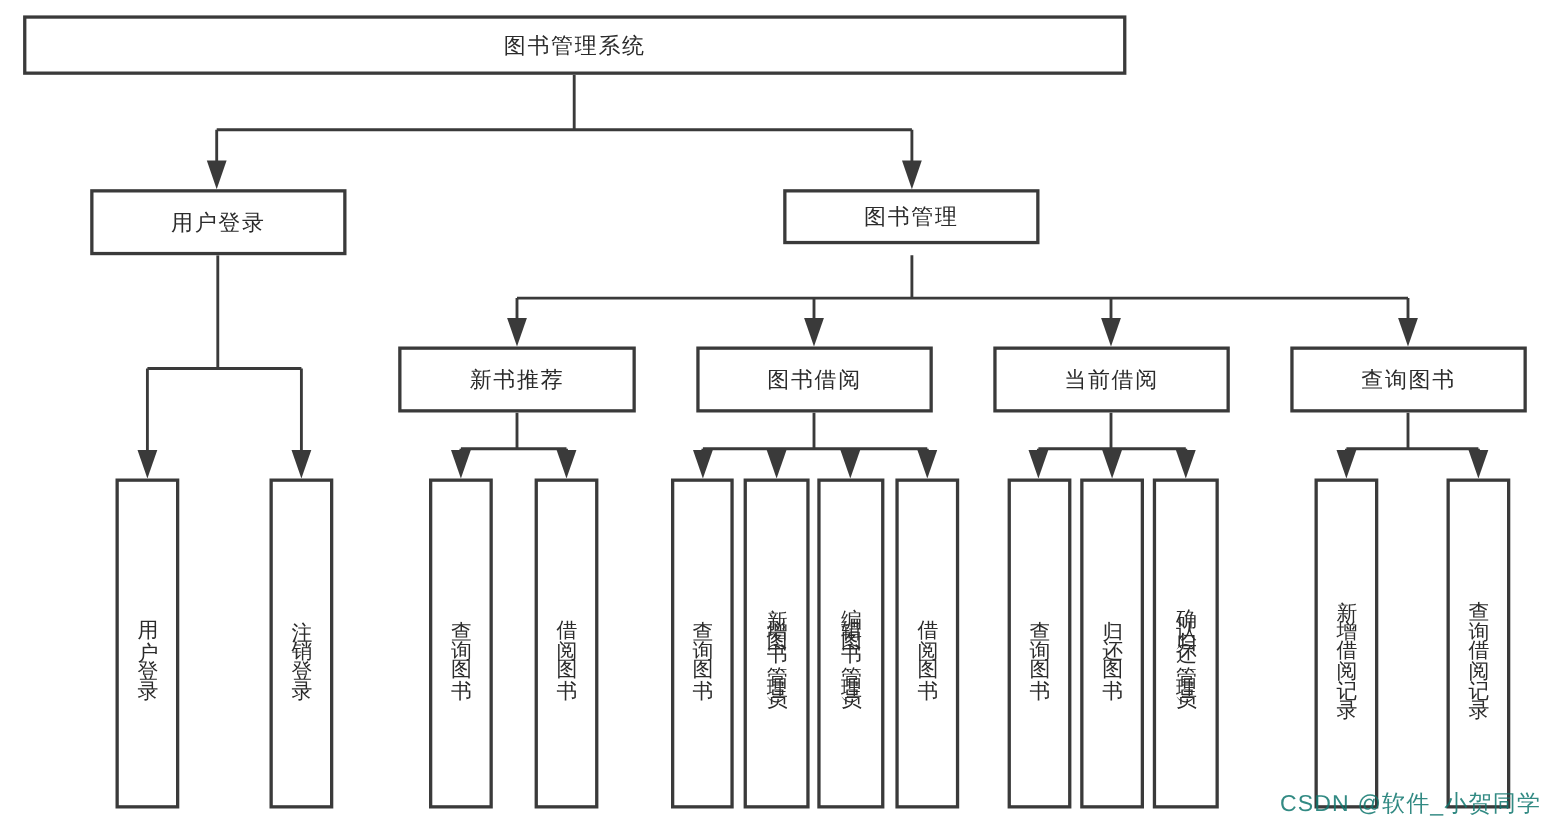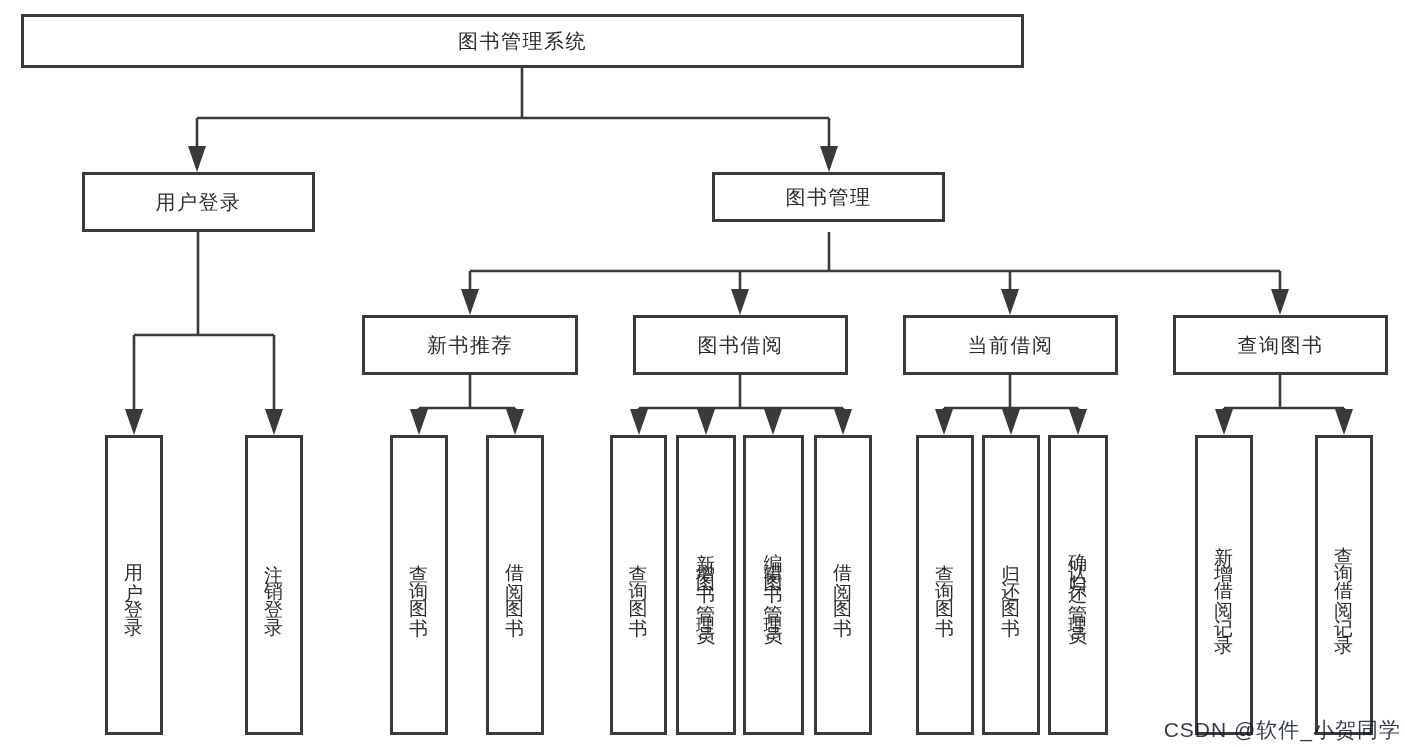--- a/index.html
+++ b/index.html
@@ -36,21 +36,21 @@
     letter-spacing: 0.95em;
     line-height: 1;
     white-space: nowrap;
   }
   .leaf .vtext.long { letter-spacing: 0.55em; }
   .watermark {
     position: absolute;
     right: 4px;
     bottom: 3px;
     font-size: 21px;
-    color: #0f172a;
+    color: #0f766e;
     opacity: 0.85;
     z-index: 5;
     letter-spacing: 1px;
   }
 </style>
 </head>
 <body>
 
 <div class="canvas">
 

